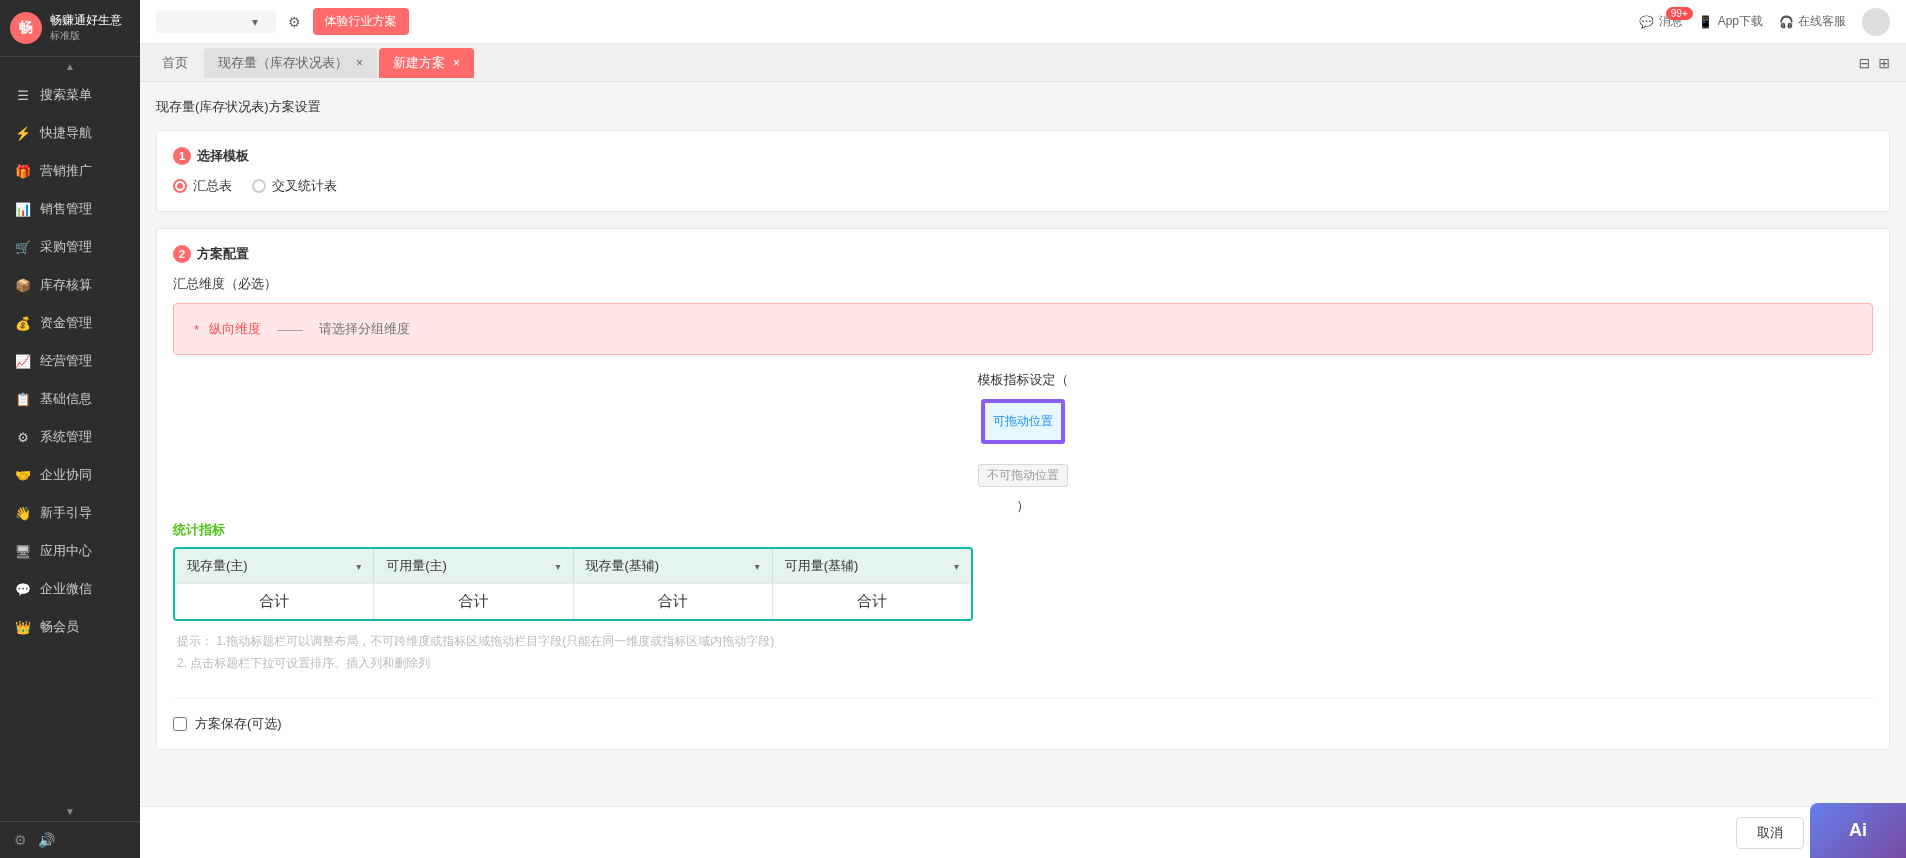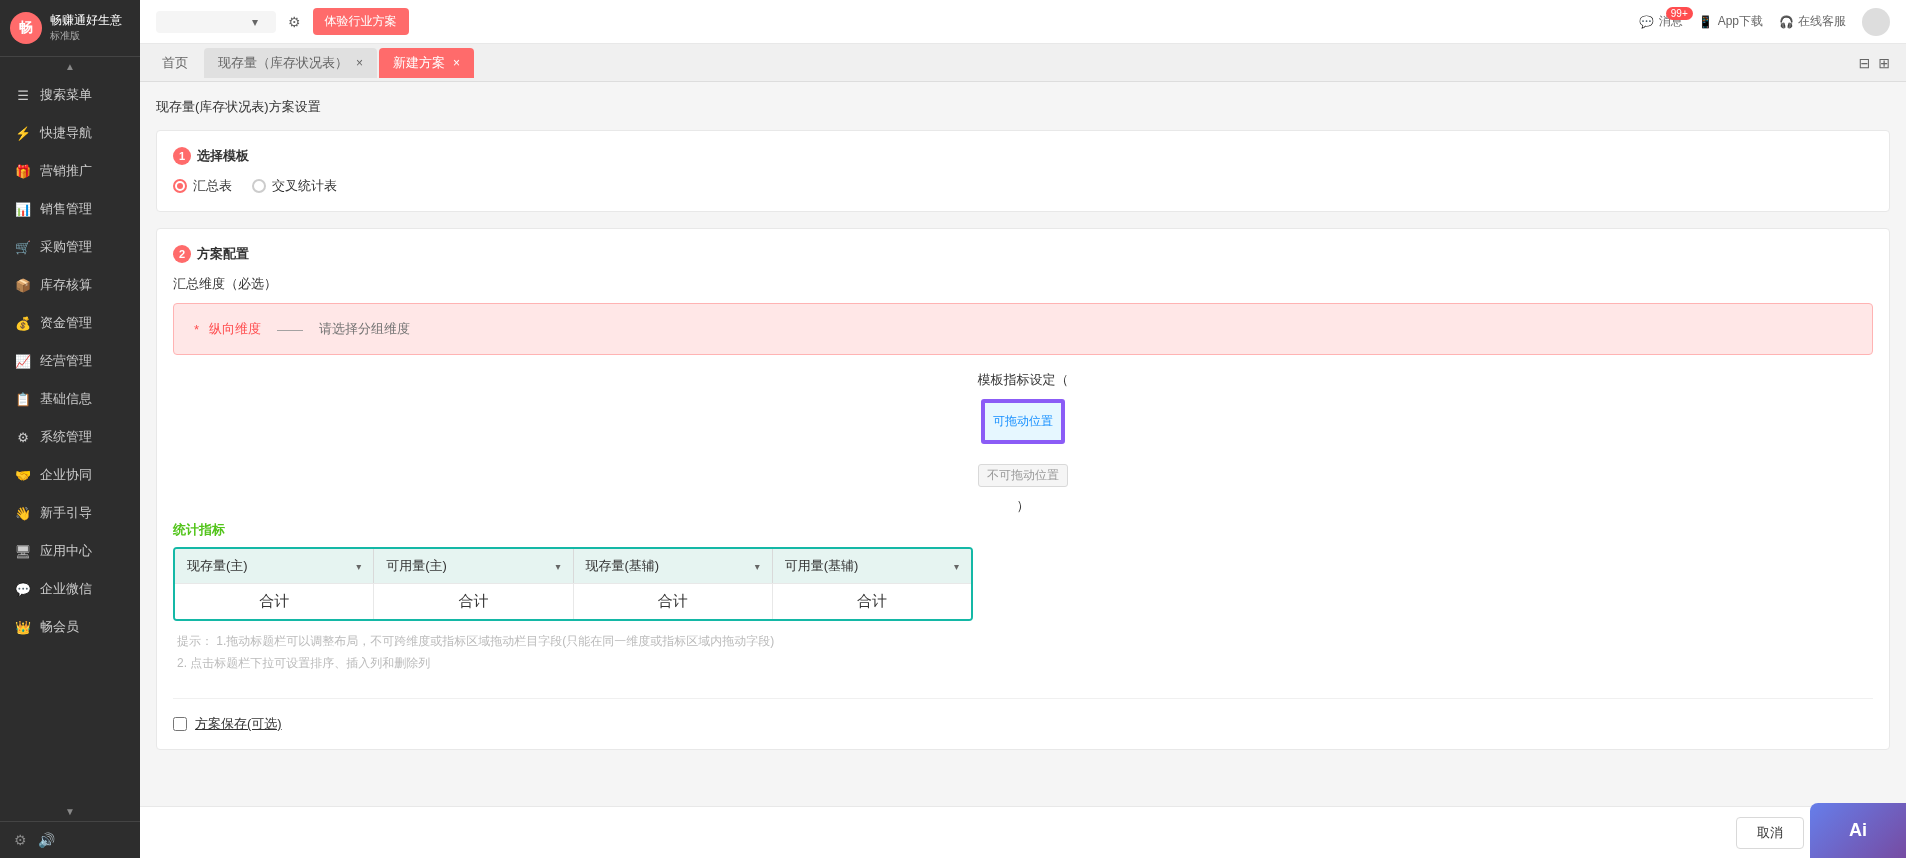--- a/index.html
+++ b/index.html
@@ -390,21 +390,21 @@
           <div class="stat-table-cell">合计</div>
           <div class="stat-table-cell">合计</div>
         </div>
       </div>
 
       <div class="hints">
         <div>提示：   1.拖动标题栏可以调整布局，不可跨维度或指标区域拖动栏目字段(只能在同一维度或指标区域内拖动字段)</div>
         <div>         2. 点击标题栏下拉可设置排序、插入列和删除列</div>
       </div>
 
-      <div class="save-row" style="margin-top:24px; padding-top:16px; border-top:1px solid #f0f0f0;text-decoration:underline;">
+      <div class="save-row" style="margin-top:24px; padding-top:16px; border-top:1px solid #f0f0f0;">
         <input type="checkbox" class="save-checkbox" style="">
         <span>方案保存(可选)</span>
       </div>
     </div>
   </div>
 
   <div class="action-bar">
     <button class="btn-cancel">取消</button>
     <button class="btn-query">查询</button>
   </div>

